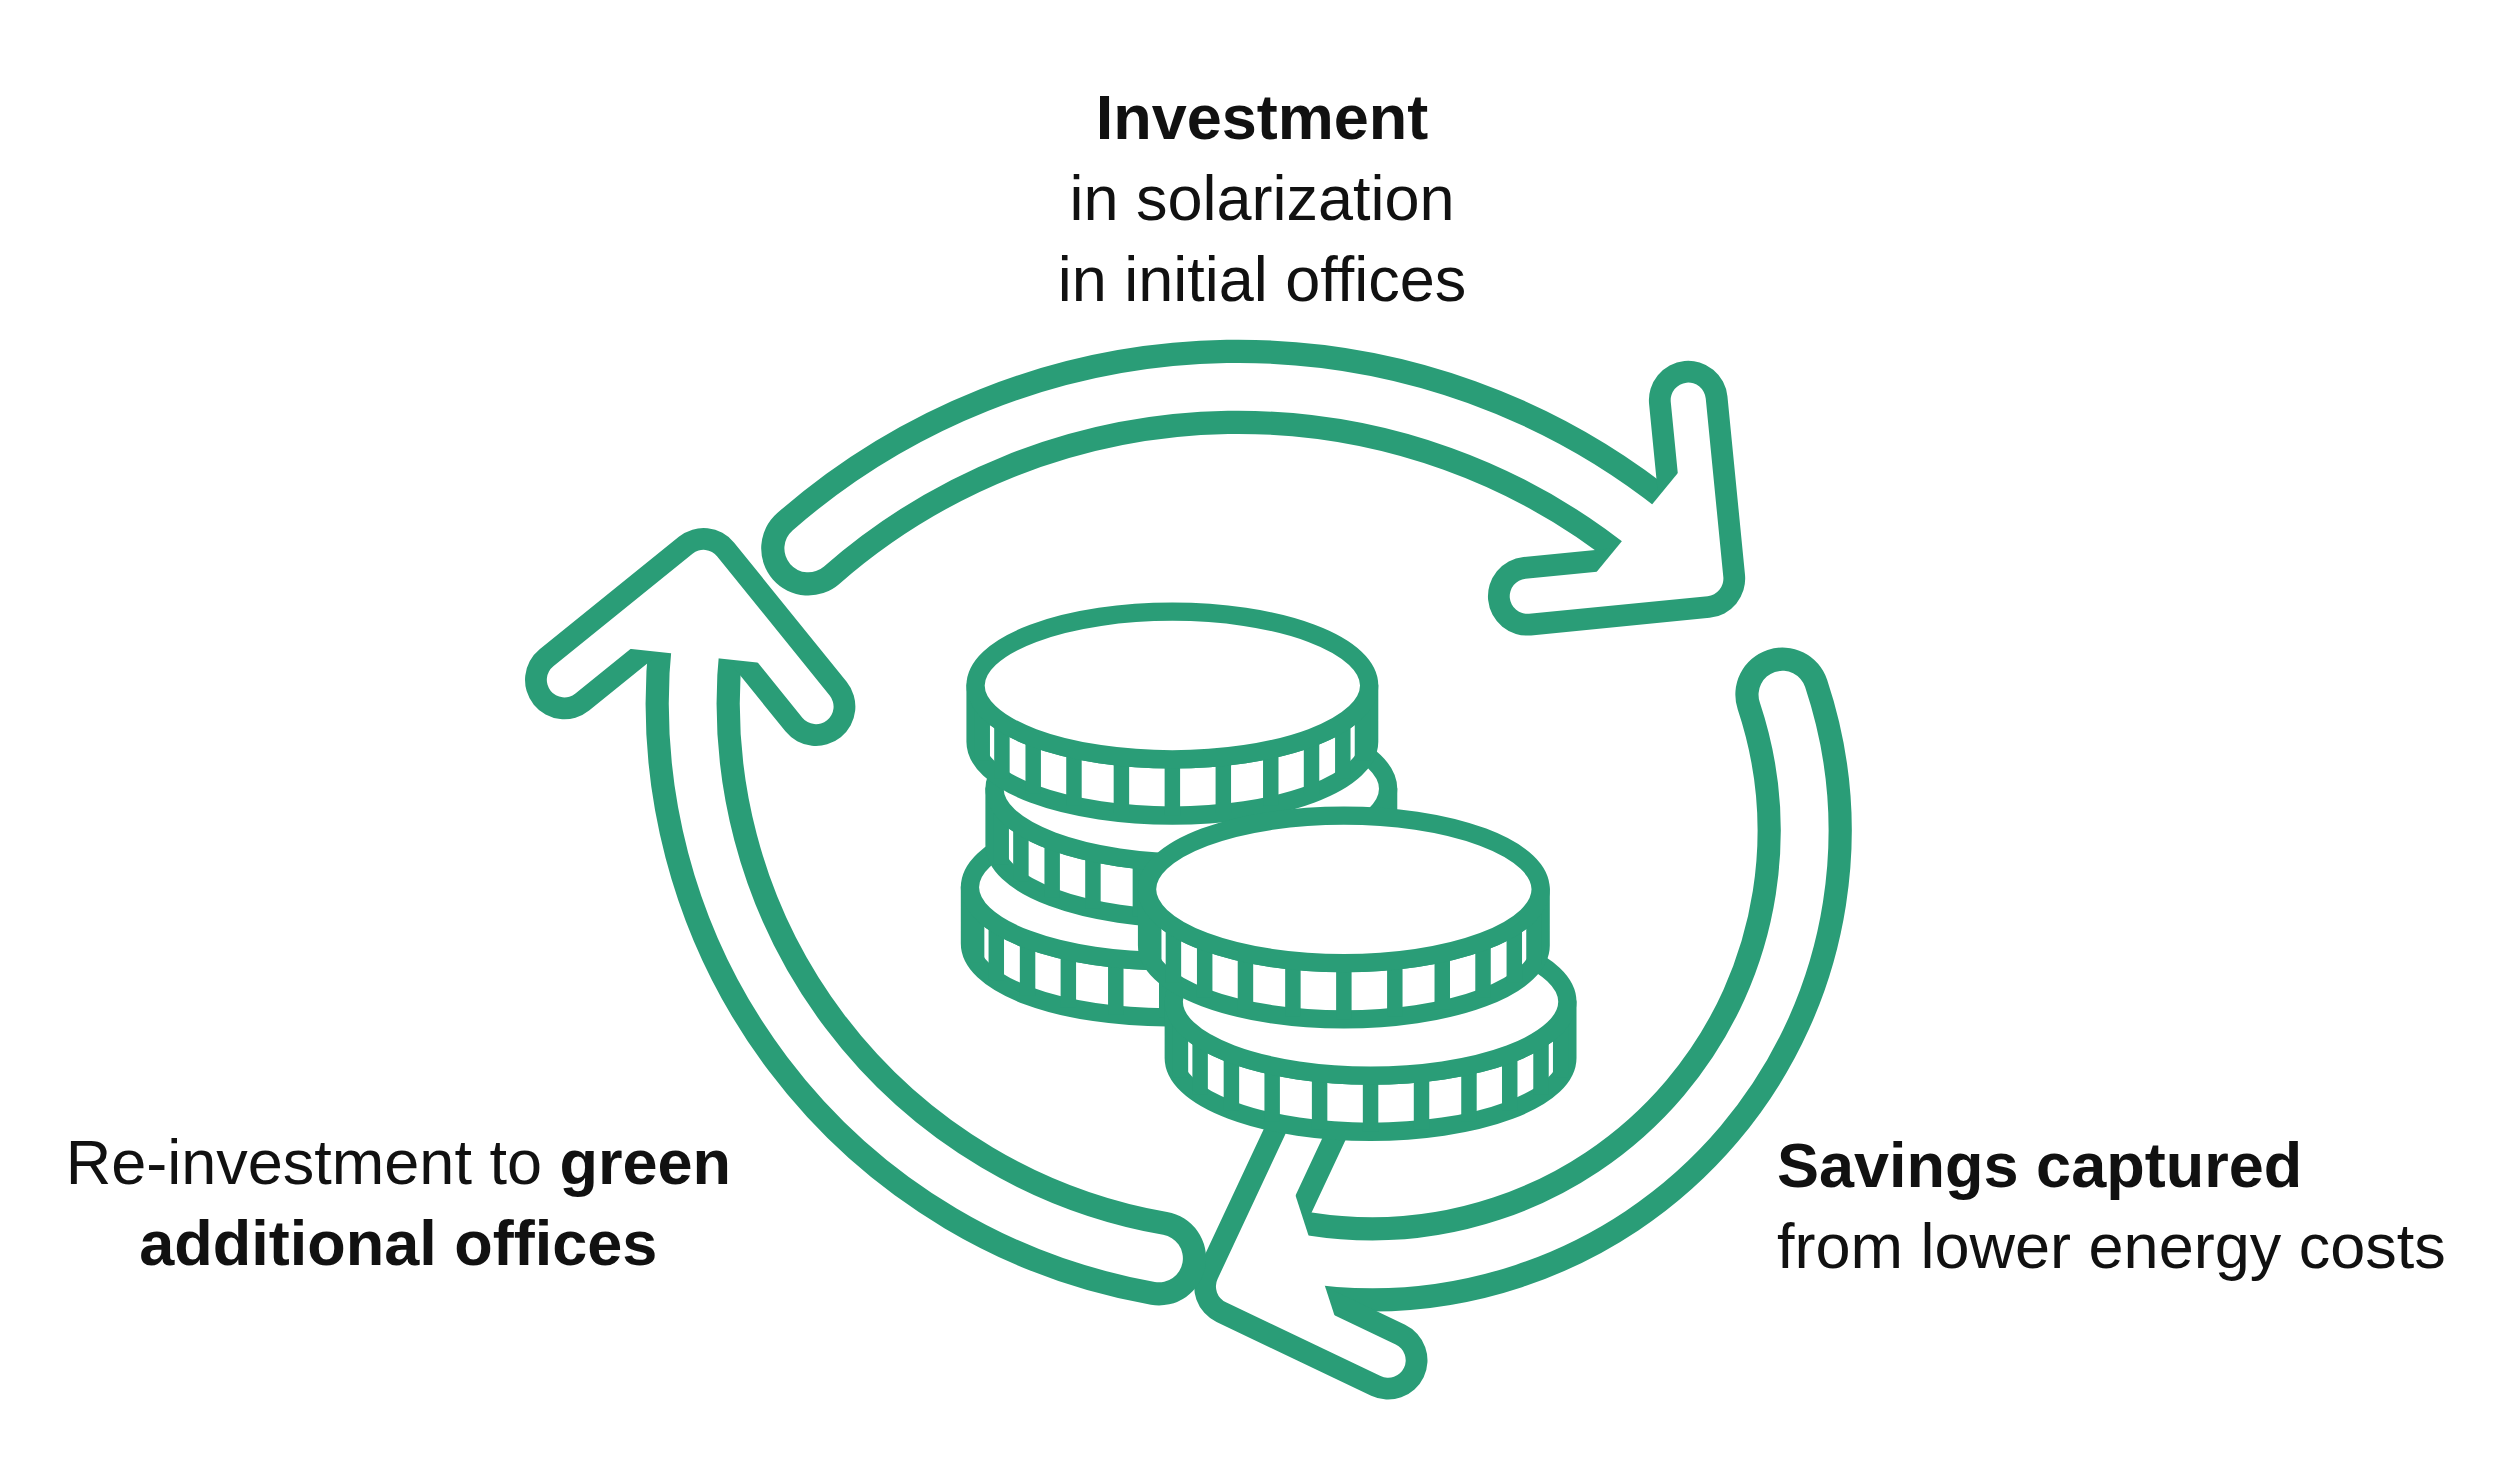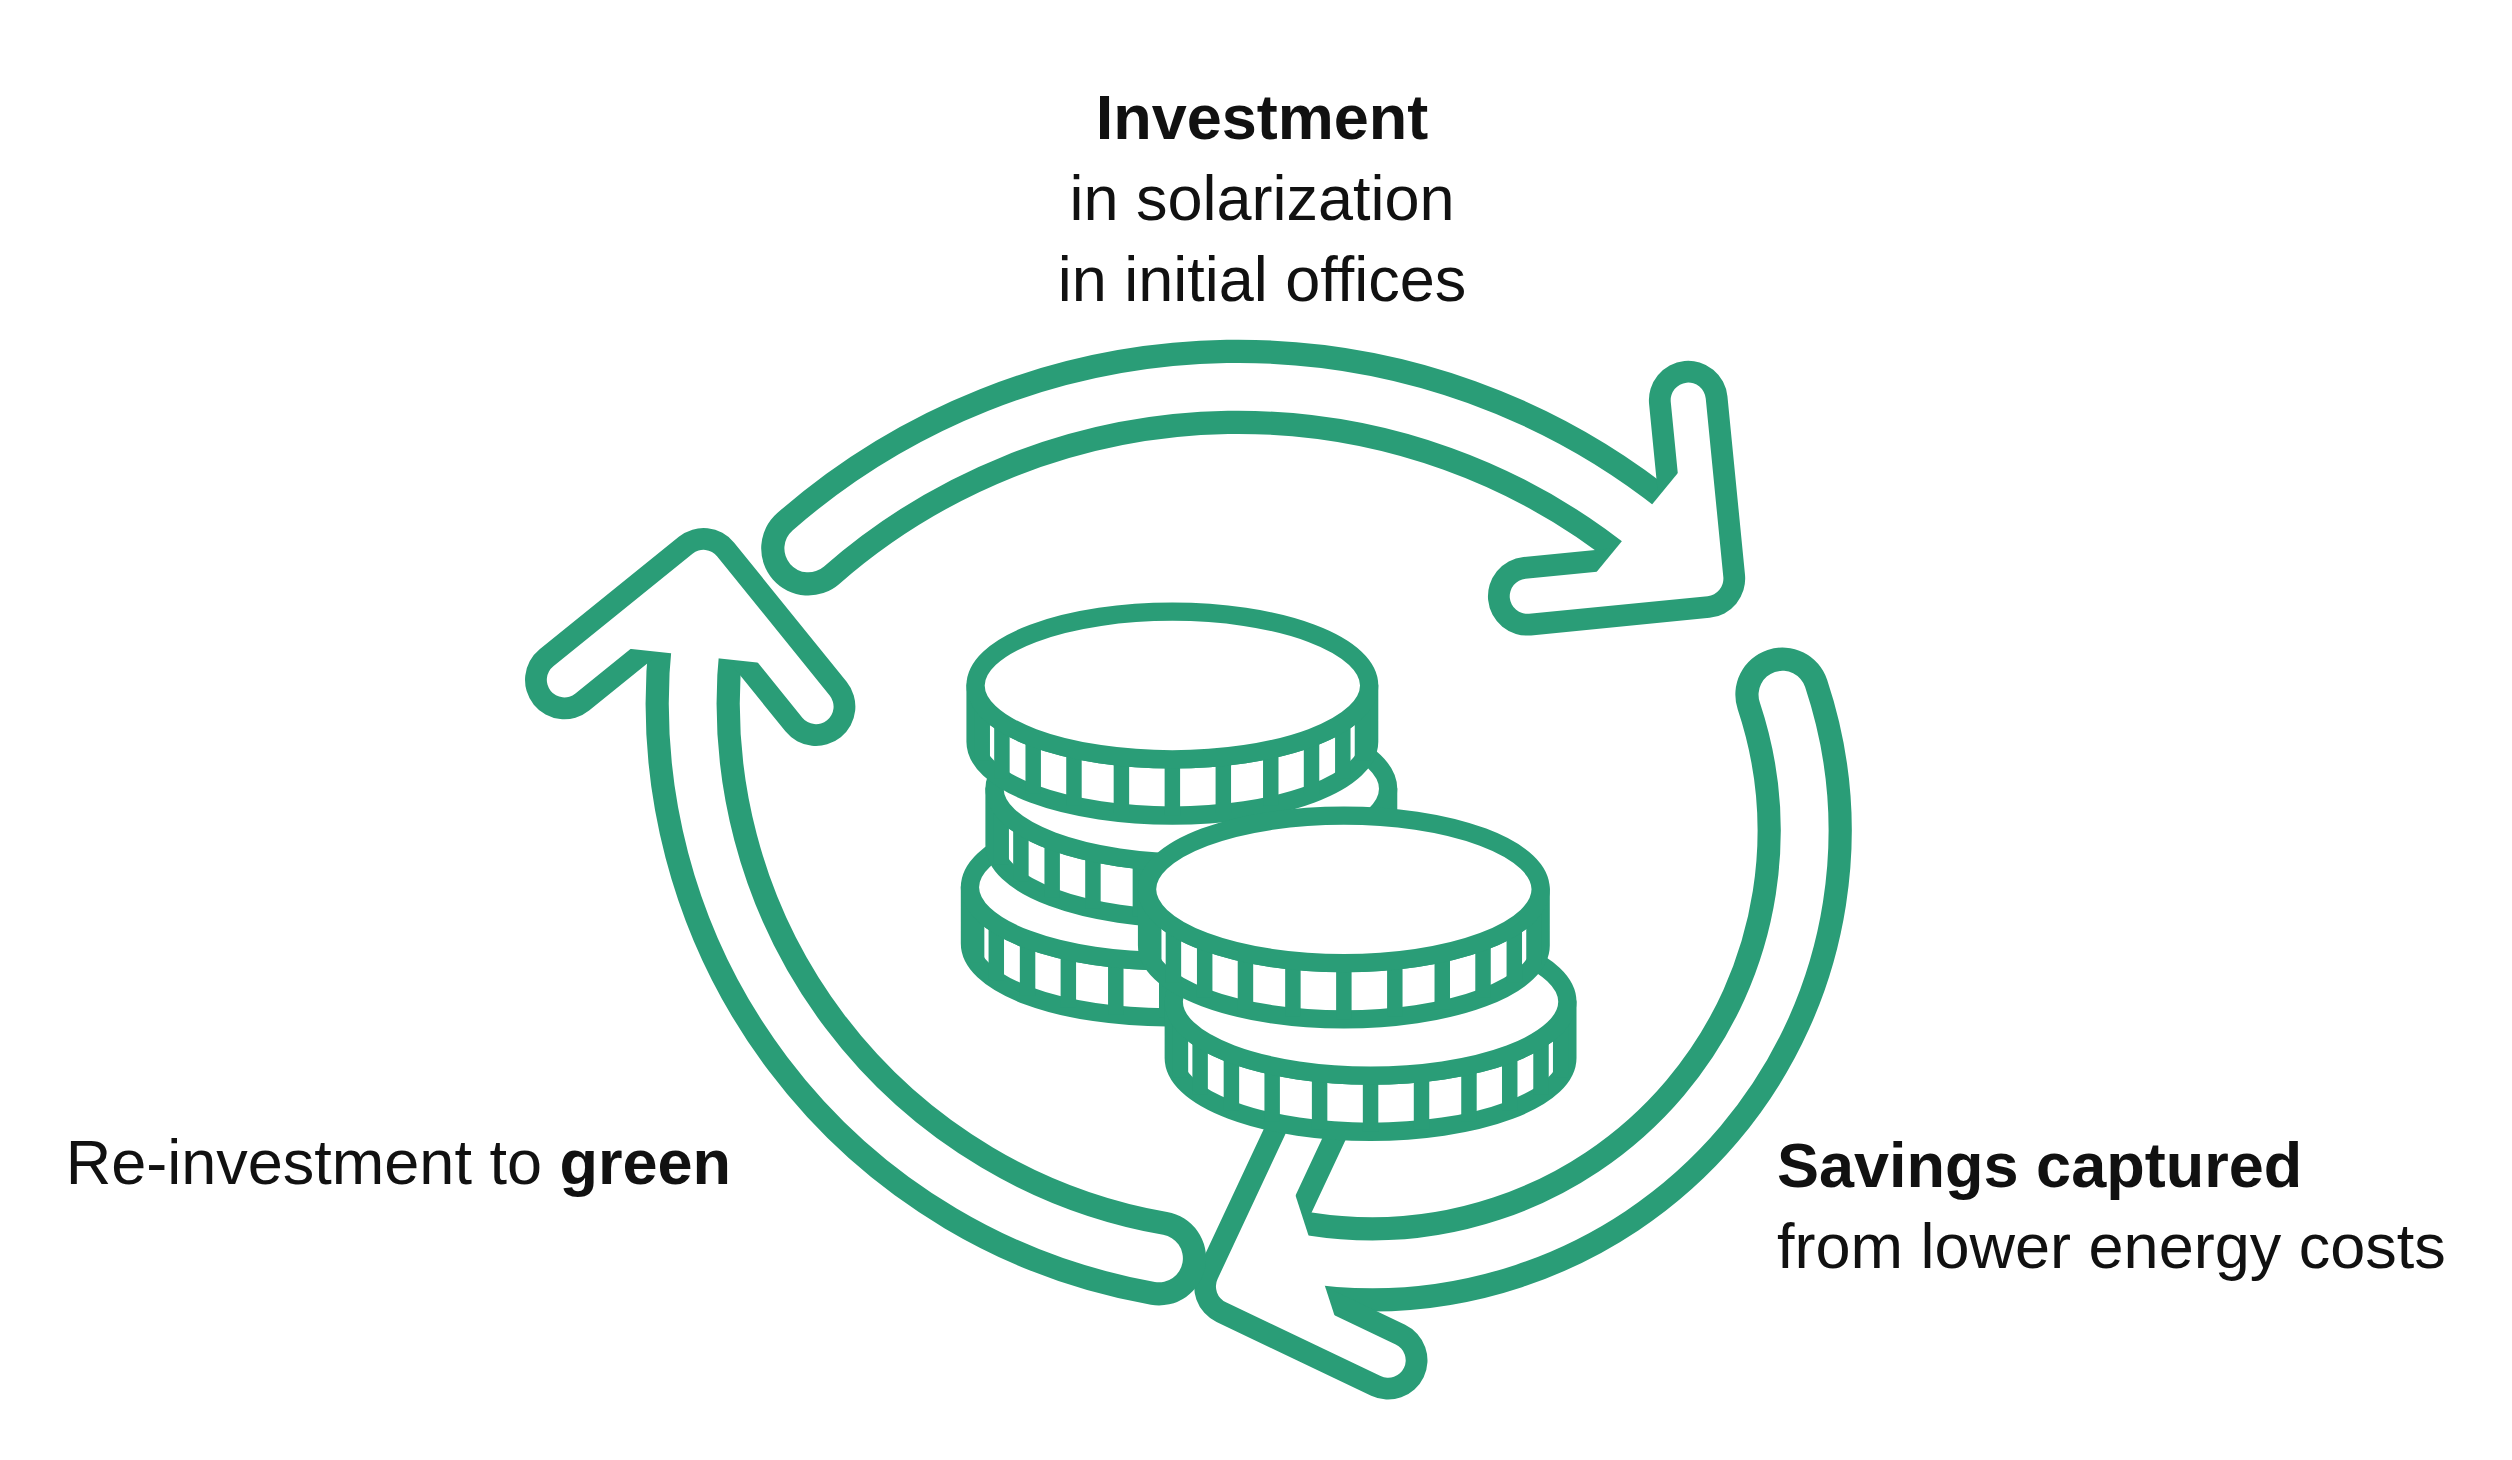--- a/index.html
+++ b/index.html
@@ -103,16 +103,17 @@
 
   <div class="label label-right">
     <div class="bold">Savings captured</div>
     <div>from lower energy costs</div>
   </div>
 
   <div class="label label-left">
     <div>
       <span>Re-investment to </span><span class="bold">green</span>
     </div>
+    <div class="bold">additional offices</div>
   </div>
 
 </div>
 
 
 </body></html>

